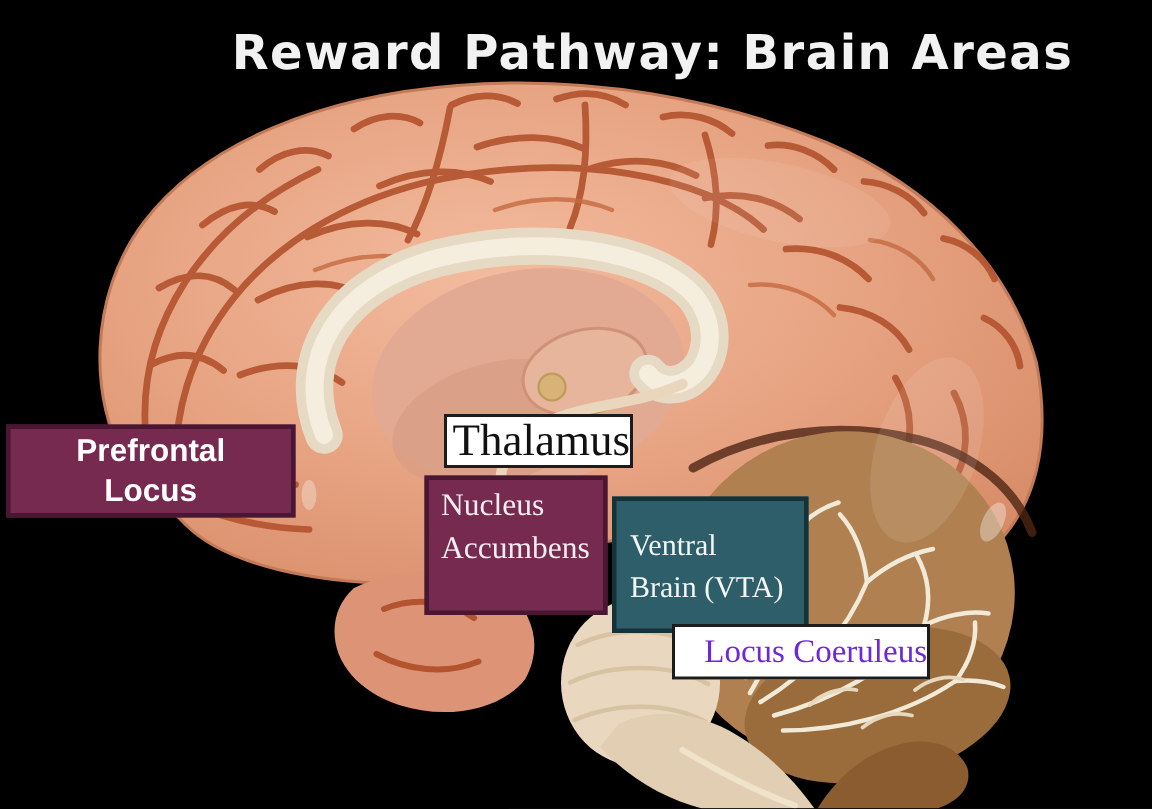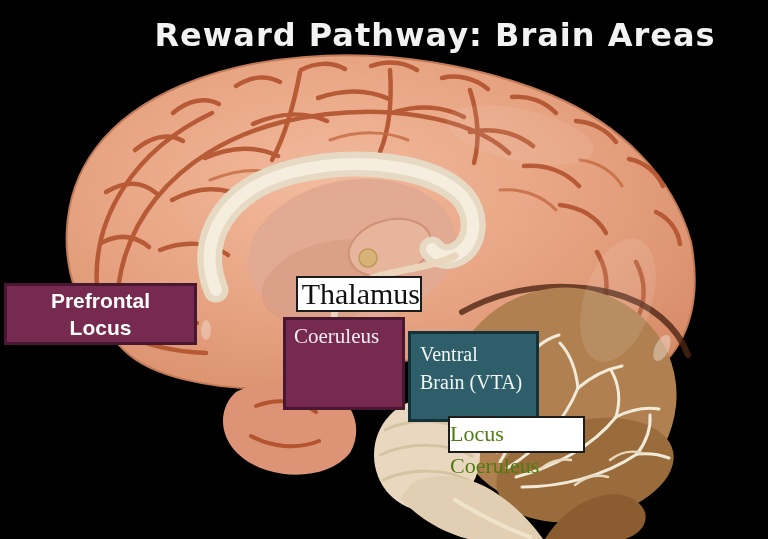--- a/index.html
+++ b/index.html
@@ -32,27 +32,27 @@
   .lbl-nac{
     left:283px;top:317px;width:122px;height:93px;
     background:#772a50;border:3px solid #4a1733;color:#f7edf2;
     font-family:"Liberation Serif",serif;font-size:21px;line-height:29px;
     padding:2px 0 0 8px;
   }
   .lbl-vta{
     left:408px;top:331px;width:131px;height:91px;
     background:#2e5e69;border:3px solid #153239;color:#f2f7f5;
     font-family:"Liberation Serif",serif;font-size:20px;line-height:28px;
-    padding:6px 0 0 9px;
+    padding:16px 0 0 9px;
   }
   .lbl-locus{
-    left:448px;top:416px;width:137px;height:37px;
-    background:#ffffff;border:2px solid #1c1c1c;color:#4d7c0f;
+    left:448px;top:416px;width:172px;height:37px;
+    background:#ffffff;border:2px solid #1c1c1c;color:#6d28d9;
     font-family:"Liberation Serif",serif;font-size:22px;line-height:32px;
-    text-align:left;z-index:7;
+    text-align:right;z-index:7;
   }
 </style>
 </head>
 <body>
 
 <div class="stage">
 
   <svg class="brain-svg" viewBox="0 0 768 539">
     <defs>
       <radialGradient id="cortexG" cx="42%" cy="38%" r="75%">
@@ -192,21 +192,22 @@
   <div class="label lbl-prefrontal">
     <span class="ln">Prefrontal</span>
     <span class="ln">Locus</span>
   </div>
 
   <div class="label lbl-thalamus">
     <span>Thalamus</span>
   </div>
 
   <div class="label lbl-nac">
-    <span class="ln">Coeruleus</span>
+    <span class="ln">Nucleus</span>
+    <span class="ln">Accumbens</span>
   </div>
 
   <div class="label lbl-vta">
     <span class="ln">Ventral</span>
     <span class="ln">Brain (VTA)</span>
   </div>
 
   <div class="label lbl-locus">
     <span>Locus Coeruleus</span>
   </div>

